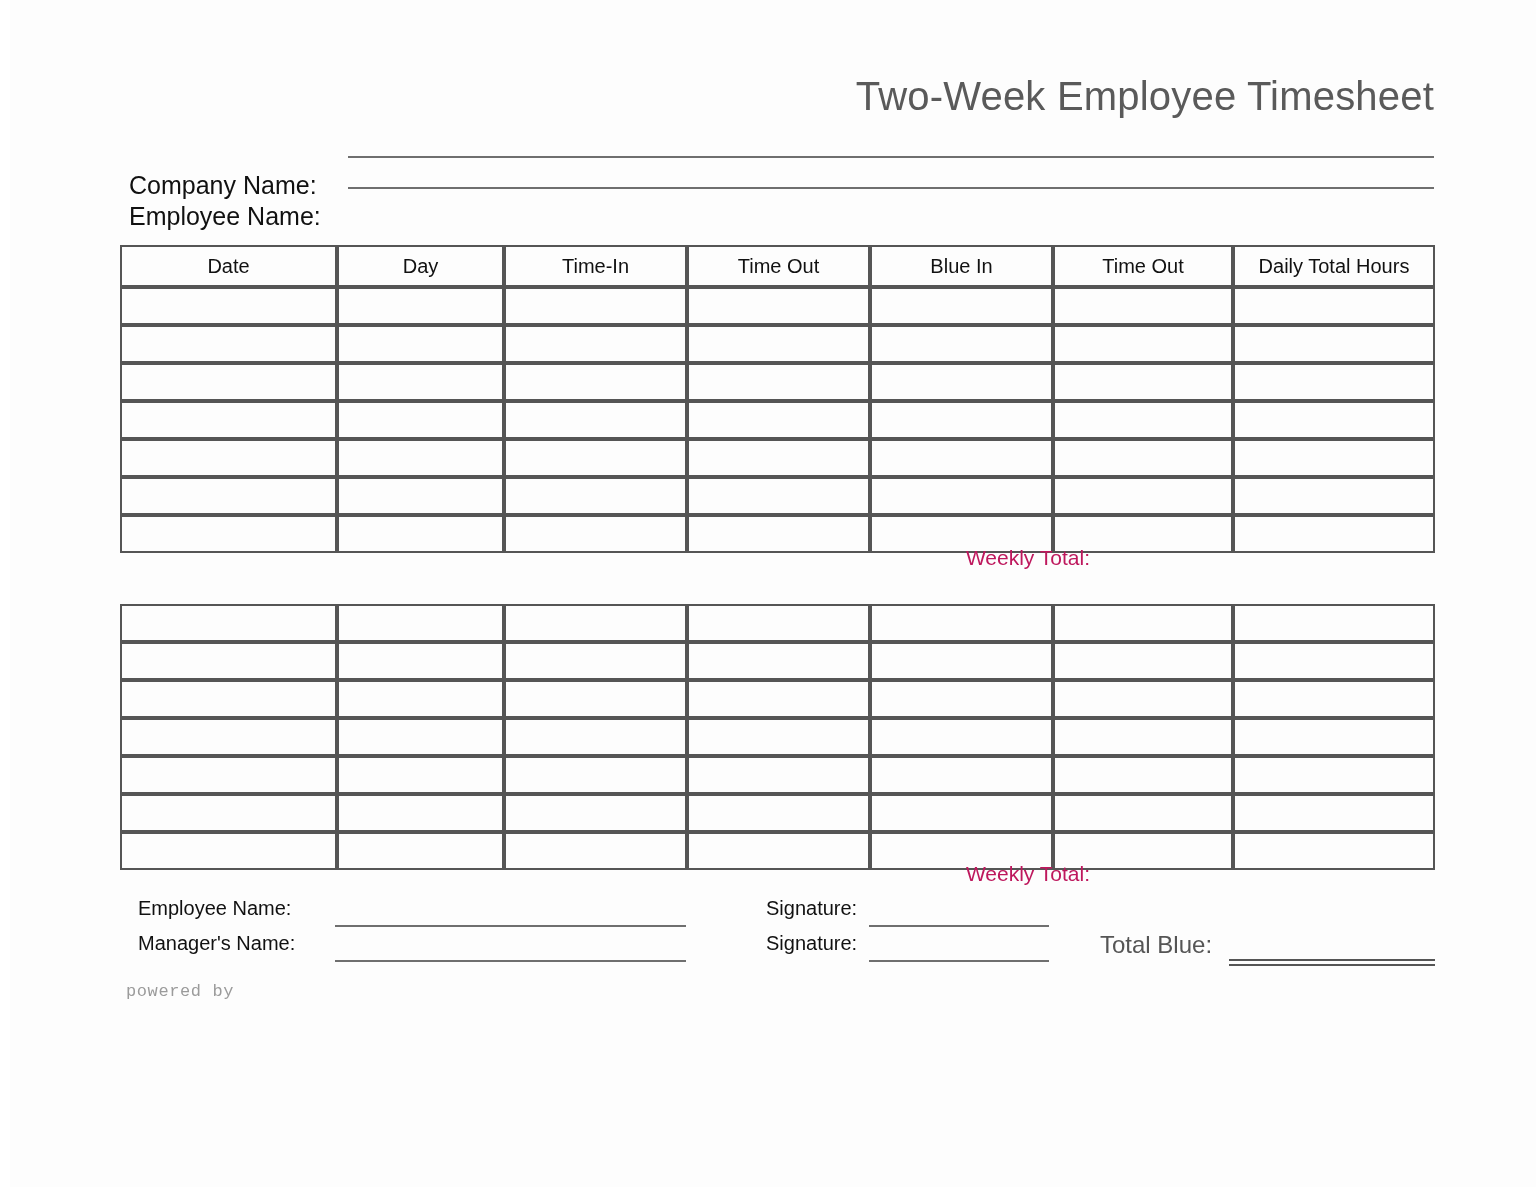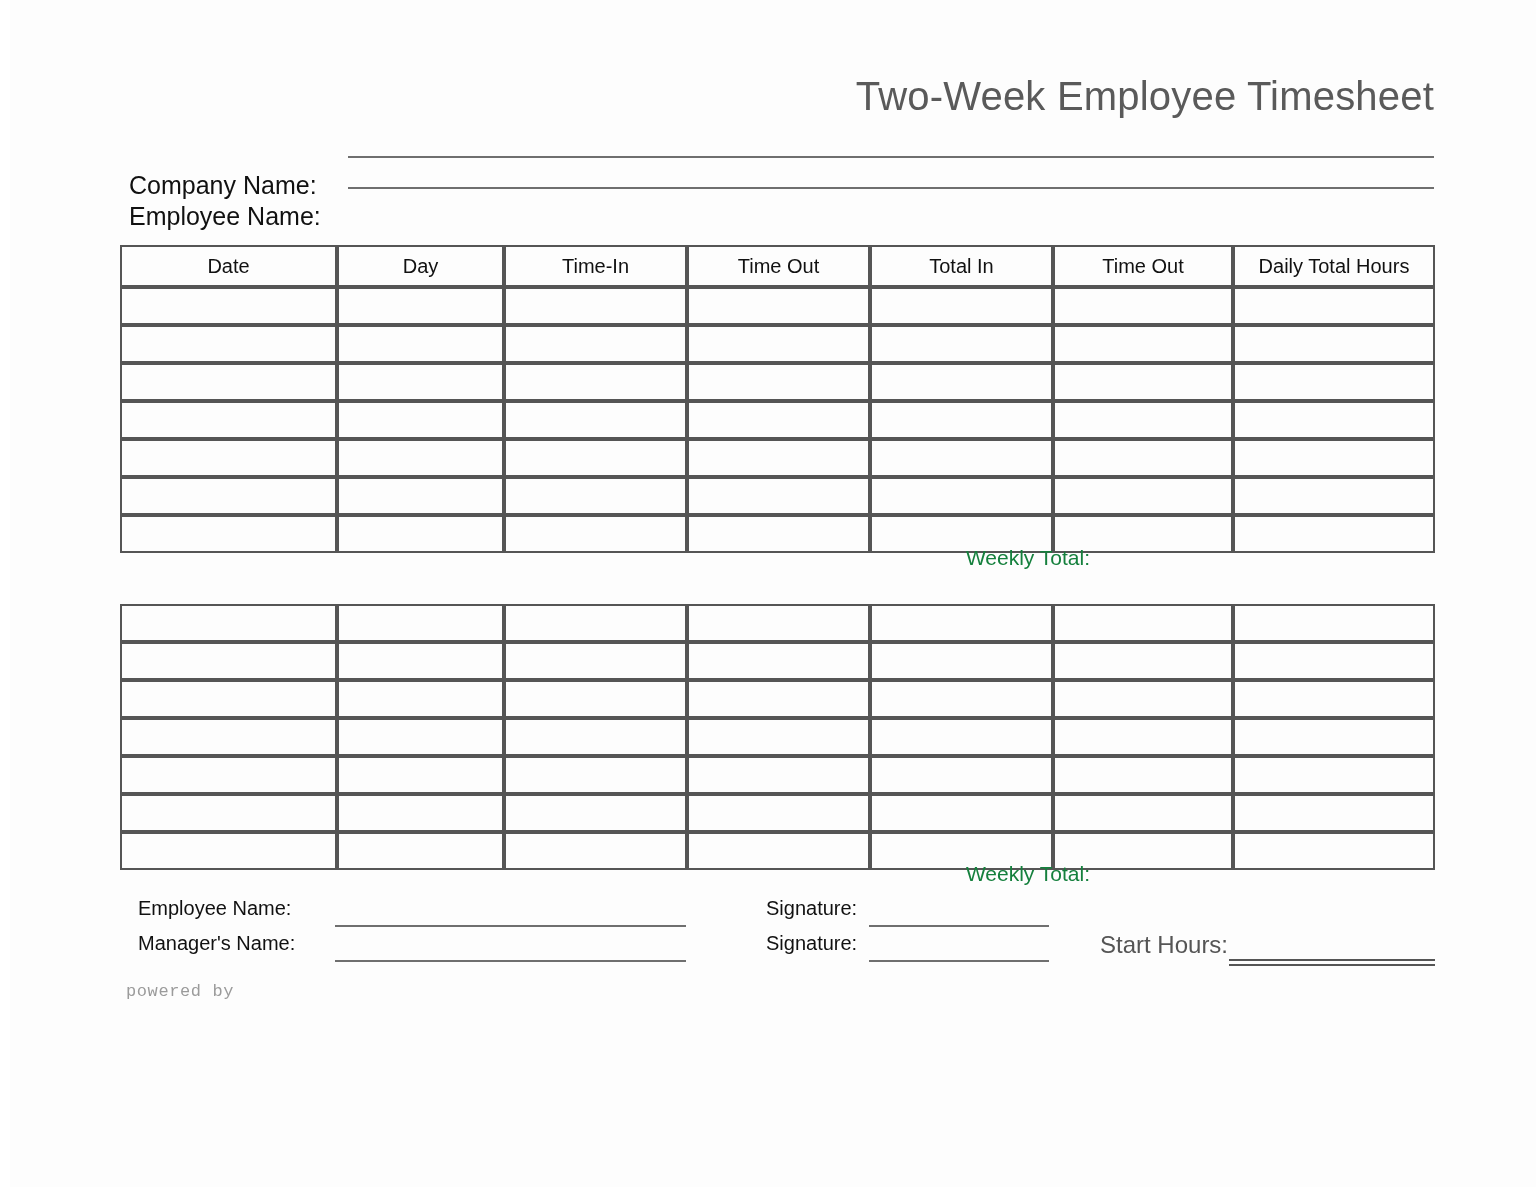--- a/index.html
+++ b/index.html
@@ -103,21 +103,21 @@
   col.c-ti1   { width: 183px; }
   col.c-to1   { width: 183px; }
   col.c-ti2   { width: 183px; }
   col.c-to2   { width: 180px; }
   col.c-total { width: 202px; }
 
   
   .weekly-total {
     position: absolute;
     font-size: 21px;
-    color: #15803d;
+    color: #be185d;
     white-space: nowrap;
     text-align: right;
     width: 230px;
   }
   #weekly-total-1 { left: 850px; top: 546px; }
   #weekly-total-2 { left: 850px; top: 862px; }
 
   
   .footer { position: absolute; left: 0; top: 0; width: 1536px; }
 
@@ -198,21 +198,21 @@
       <col class="c-ti2">
         <col class="c-to2">
         <col class="c-total">
     </colgroup>
     <thead>
       <tr>
         <th>Date</th>
         <th>Day</th>
         <th>Time-In</th>
         <th>Time Out</th>
-        <th>Total In</th>
+        <th>Blue In</th>
         <th>Time Out</th>
         <th>Daily Total Hours</th>
       </tr>
     </thead>
     <tbody>
         <tr>
           <td></td>
           <td></td>
           <td></td>
           <td></td>
@@ -364,21 +364,21 @@
 
     <span class="f-label" id="footer-manager-name-label">Manager's Name:</span>
     <span class="f-line" id="footer-manager-name-line"></span>
 
     <span class="f-label" id="footer-signature-1-label">Signature:</span>
     <span class="f-line" id="footer-signature-1-line"></span>
 
     <span class="f-label" id="footer-signature-2-label">Signature:</span>
     <span class="f-line" id="footer-signature-2-line"></span>
 
-    <span class="f-label" id="footer-total-hours-label">Start Hours:</span>
+    <span class="f-label" id="footer-total-hours-label">Total Blue:</span>
     <span class="f-line" id="footer-total-hours-line"></span>
   </div>
 
   <div class="logo">
     <div class="logo-powered">powered by</div>
   </div>
 
 </div>
 
 </body></html>

